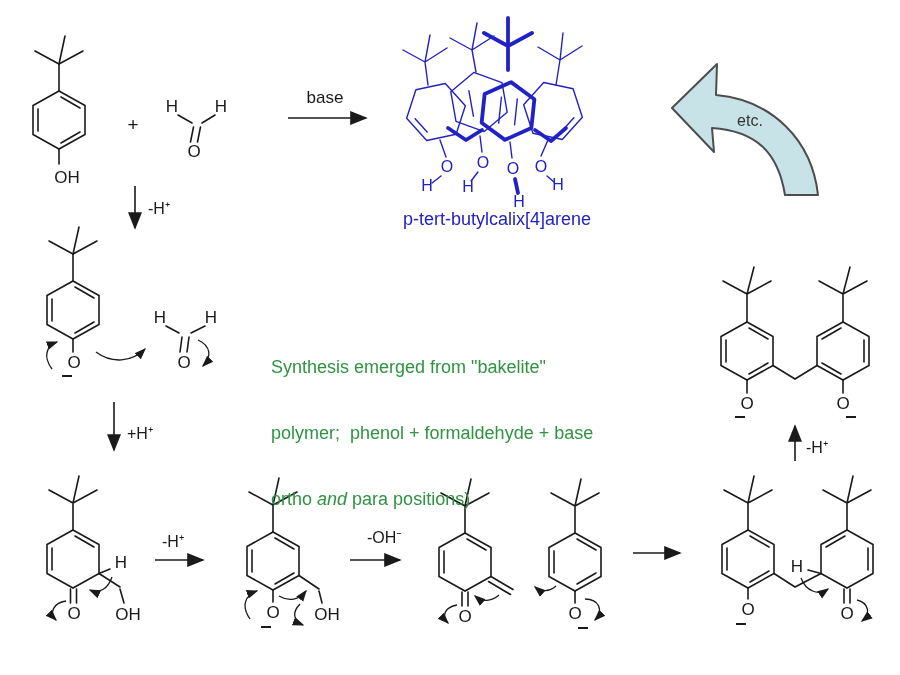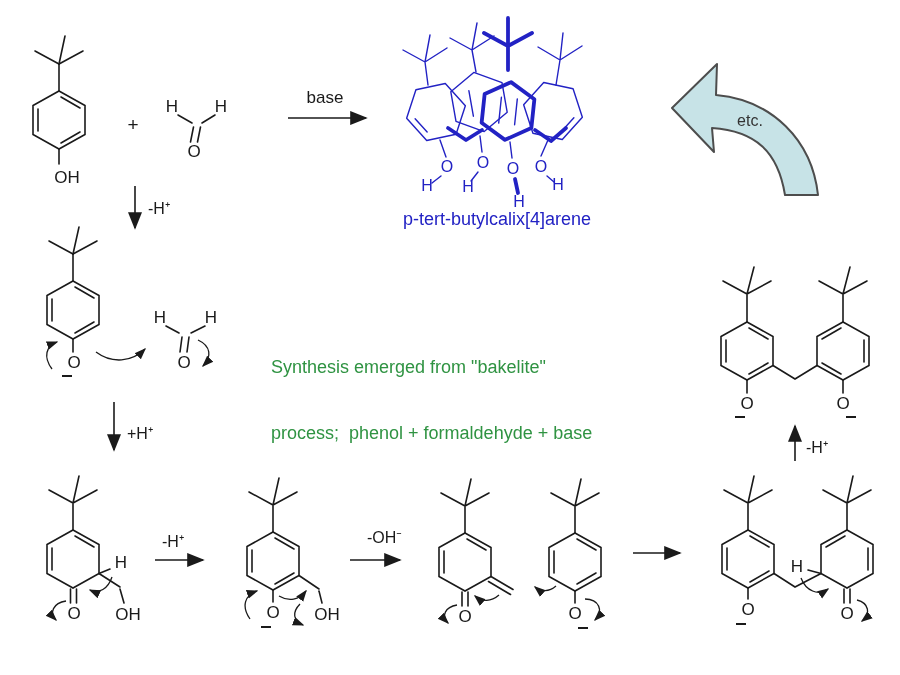--- a/index.html
+++ b/index.html
@@ -299,16 +299,17 @@
     <line class="bond" x1="844" y1="589" x2="844" y2="603"></line>
     <line class="bond" x1="850" y1="589" x2="850" y2="603"></line>
     <text class="atom" x="847" y="619">O</text>
     <path class="carrow" d="M 801,578 C 806,591 818,596 828,589" marker-end="url(#ch)"></path>
     <path class="carrow" d="M 857,600 C 869,603 871,614 862,621" marker-end="url(#ch)"></path>
   </g>
 </svg>
 
 <div class="note">
   <div>Synthesis emerged from "bakelite"</div>
-  <div>process;  phenol + formaldehyde + base</div>
+  <div>polymer;  phenol + formaldehyde + base</div>
+  <div><span>ortho </span><em>and</em><span> para positions)</span></div>
 </div>
 
 </div>
 
 </body></html>

